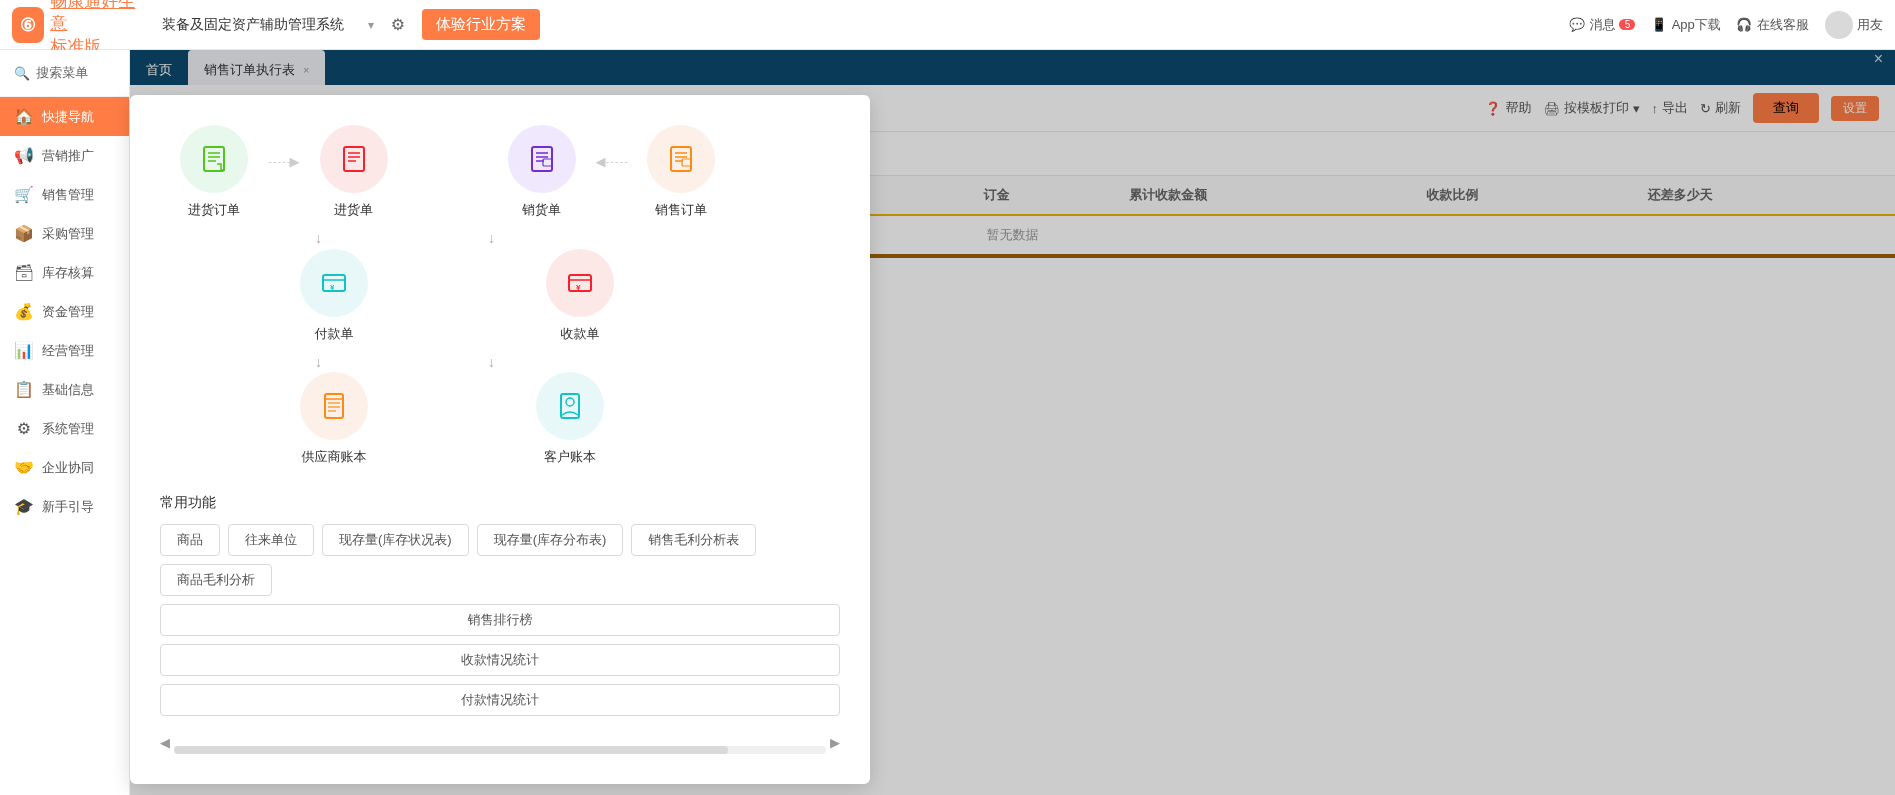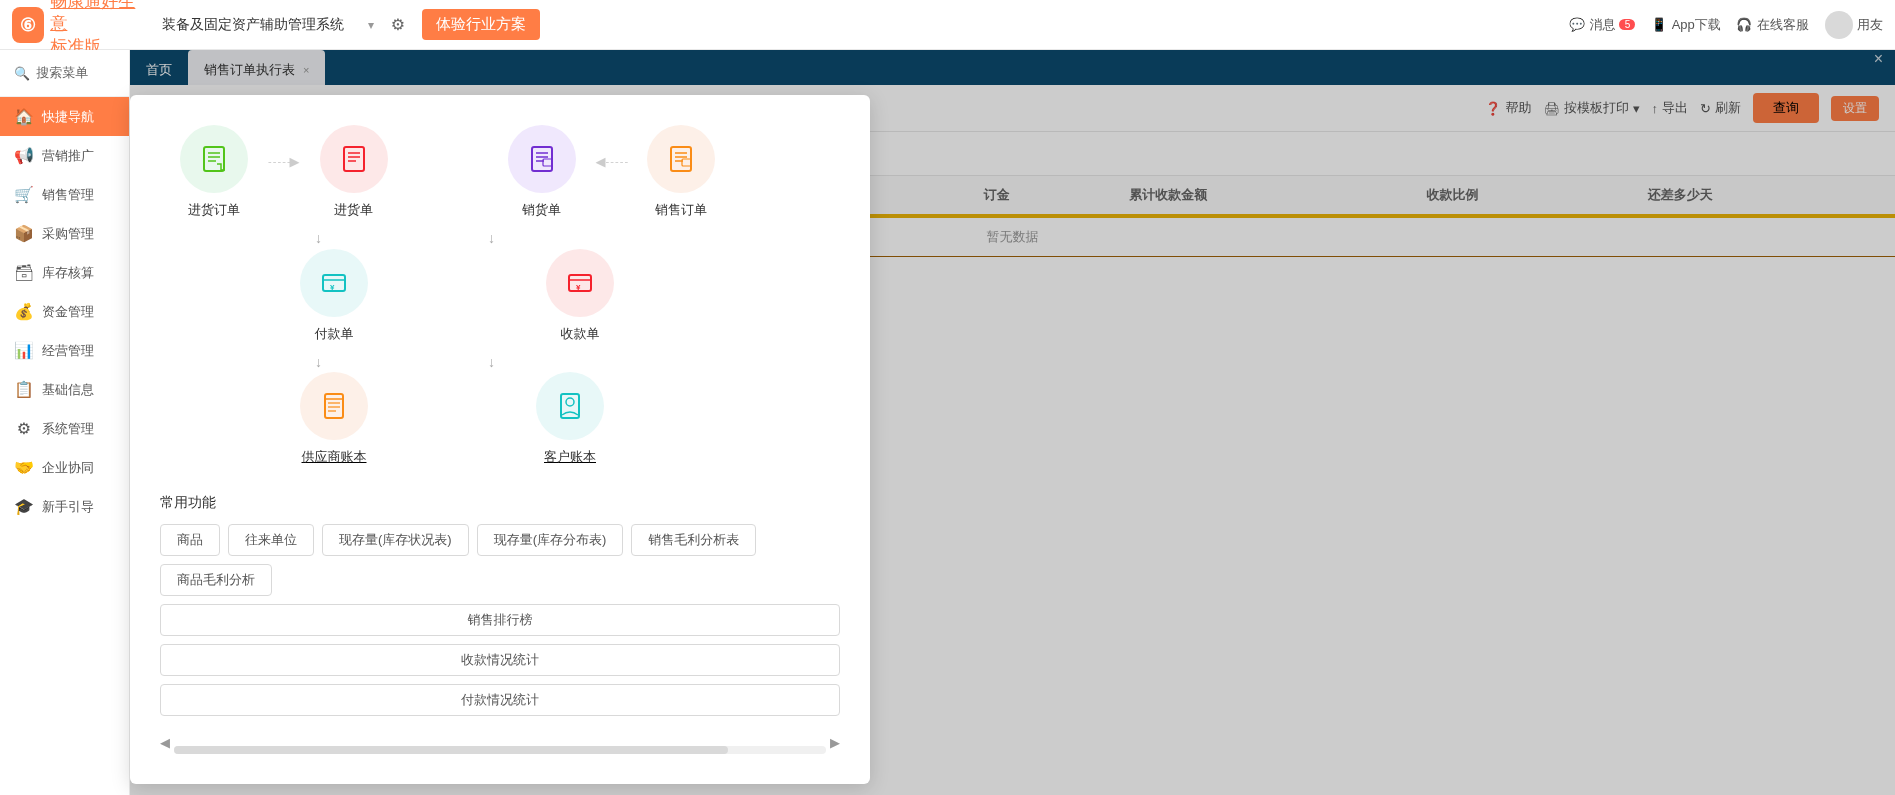--- a/index.html
+++ b/index.html
@@ -48,22 +48,22 @@
 
     
     .filter-row { display: flex; align-items: center; padding: 8px 16px; background: #fff; border-bottom: 1px solid #e8e8e8; gap: 8px; flex-wrap: wrap; }
     .filter-input { border: 1px solid #d9d9d9; border-radius: 4px; padding: 4px 8px; font-size: 13px; color: #999; width: 160px; }
     .filter-select { border: 1px solid #d9d9d9; border-radius: 4px; padding: 4px 8px; font-size: 13px; color: #999; width: 160px; }
     .more-filter { color: #666; font-size: 13px; cursor: pointer; }
 
     
     .table-wrapper { flex: 1; overflow: auto; background: #fff; margin: 0; }
     .data-table { width: 100%; border-collapse: collapse; }
-    .data-table th { background: #fafafa; padding: 10px 12px; text-align: left; font-size: 13px; color: #666; border-bottom: 4px solid #eab308; white-space: nowrap; }
-    .data-table td { padding: 10px 0; border-bottom: 1px solid #a16207; font-size: 13px; }
+    .data-table th { background: #fafafa; padding: 10px 12px; text-align: left; font-size: 13px; color: #666; border-bottom: 2px solid #eab308; white-space: nowrap; }
+    .data-table td { padding: 10px 0; border-bottom: 4px solid #a16207; font-size: 13px; }
     .no-data { text-align: center; padding: 80px; color: #999; font-size: 14px; }
 
     
     .modal-overlay { position: absolute; top: 0; left: 0; right: 0; bottom: 0; background: rgba(0,0,0,0.2); z-index: 100; display: flex; align-items: flex-start; justify-content: flex-start; }
     .modal-box { background: white; border-radius: 6px; box-shadow: 0 4px 20px rgba(0,0,0,0.15); width: 740px; margin-top: 45px; margin-left: 0; padding: 30px; }
     .flow-node { display: flex; flex-direction: column; align-items: center; gap: 8px; margin: 0 20px; }
     .flow-circle { width: 68px; height: 68px; border-radius: 50%; display: flex; align-items: center; justify-content: center; font-size: 26px; }
     .flow-circle.green { background: #e8f8ed; color: #52c41a; }
     .flow-circle.pink { background: #fde8e8; color: #f5222d; }
     .flow-circle.purple { background: #f0e8fd; color: #722ed1; }
@@ -361,21 +361,21 @@
 
             <div style="display:flex; gap:0;">
               <div style="display:flex; flex-direction:column; align-items:center; margin-left:155px; margin-right:122px;">
                 <span style="color:#aaa; font-size:14px; line-height:1.4;">↓</span>
               </div>
               <div style="display:flex; flex-direction:column; align-items:center; margin-left: 44px;">
                 <span style="color:#aaa; font-size:14px; line-height:1.4;">↓</span>
               </div>
             </div>
 
-            <div style="display:flex; align-items:center;text-decoration:underline;">
+            <div style="display:flex; align-items:center;">
               <div style="margin-left:120px;">
                 <div class="flow-node">
                   <div class="flow-circle orange">
                     <svg width="30" height="30" viewBox="0 0 30 30" fill="none">
                       <rect x="6" y="3" width="18" height="24" rx="2" stroke="#fa8c16" stroke-width="2" fill="none"></rect>
                       <line x1="6" y1="8" x2="24" y2="8" stroke="#fa8c16" stroke-width="1.5"></line>
                       <line x1="9" y1="12" x2="21" y2="12" stroke="#fa8c16" stroke-width="1.2"></line>
                       <line x1="9" y1="16" x2="21" y2="16" stroke="#fa8c16" stroke-width="1.2"></line>
                       <line x1="9" y1="20" x2="17" y2="20" stroke="#fa8c16" stroke-width="1.2"></line>
                     </svg>

